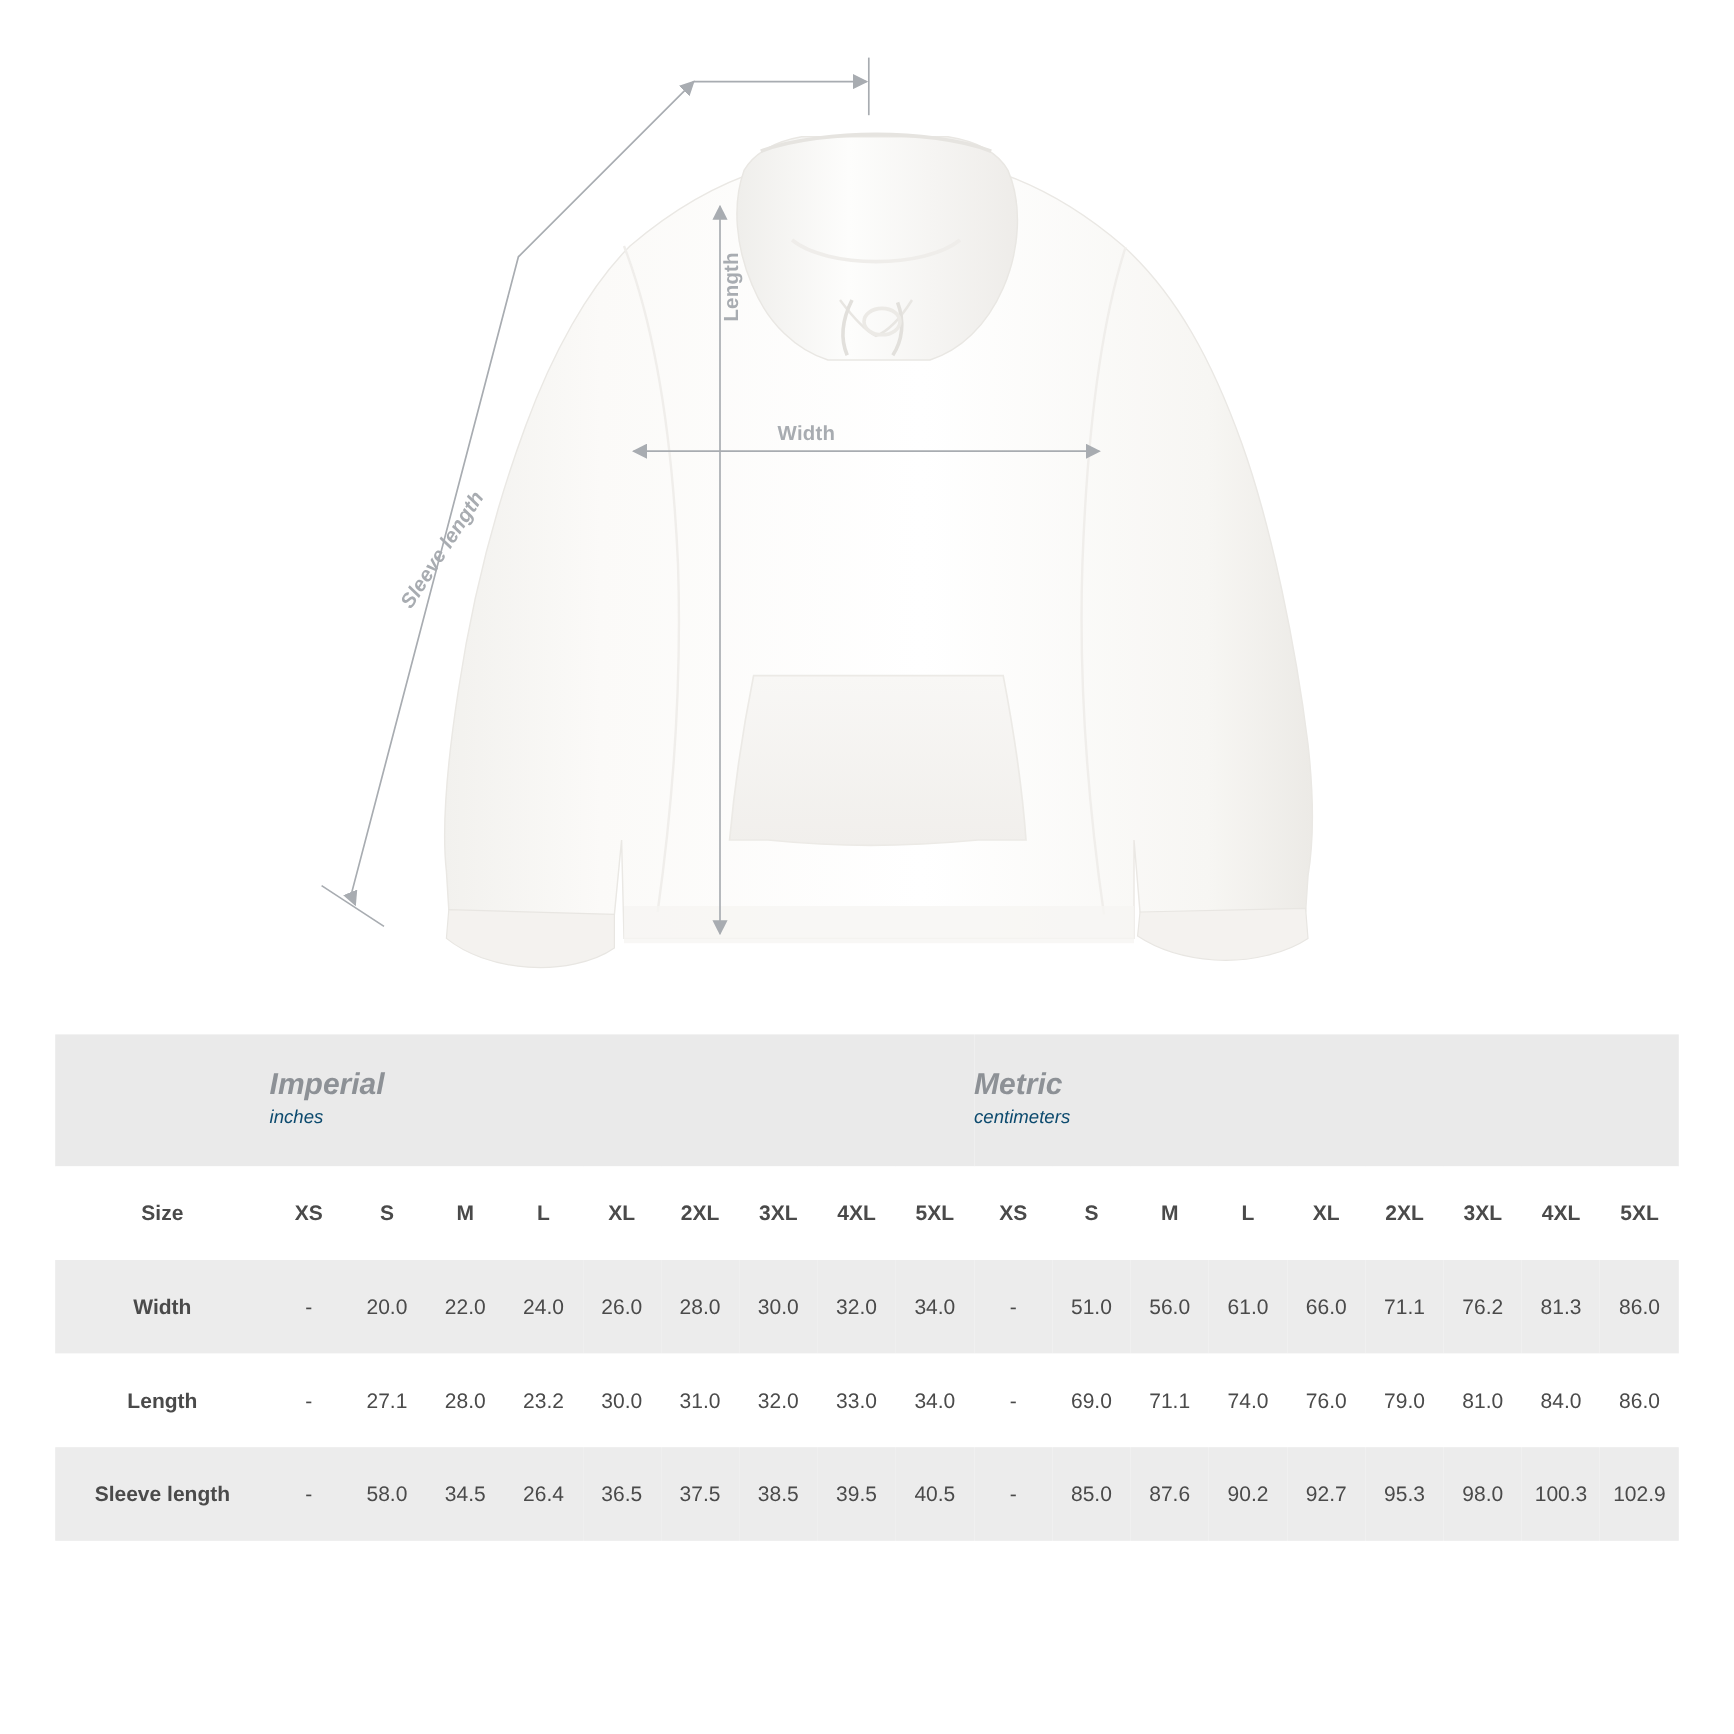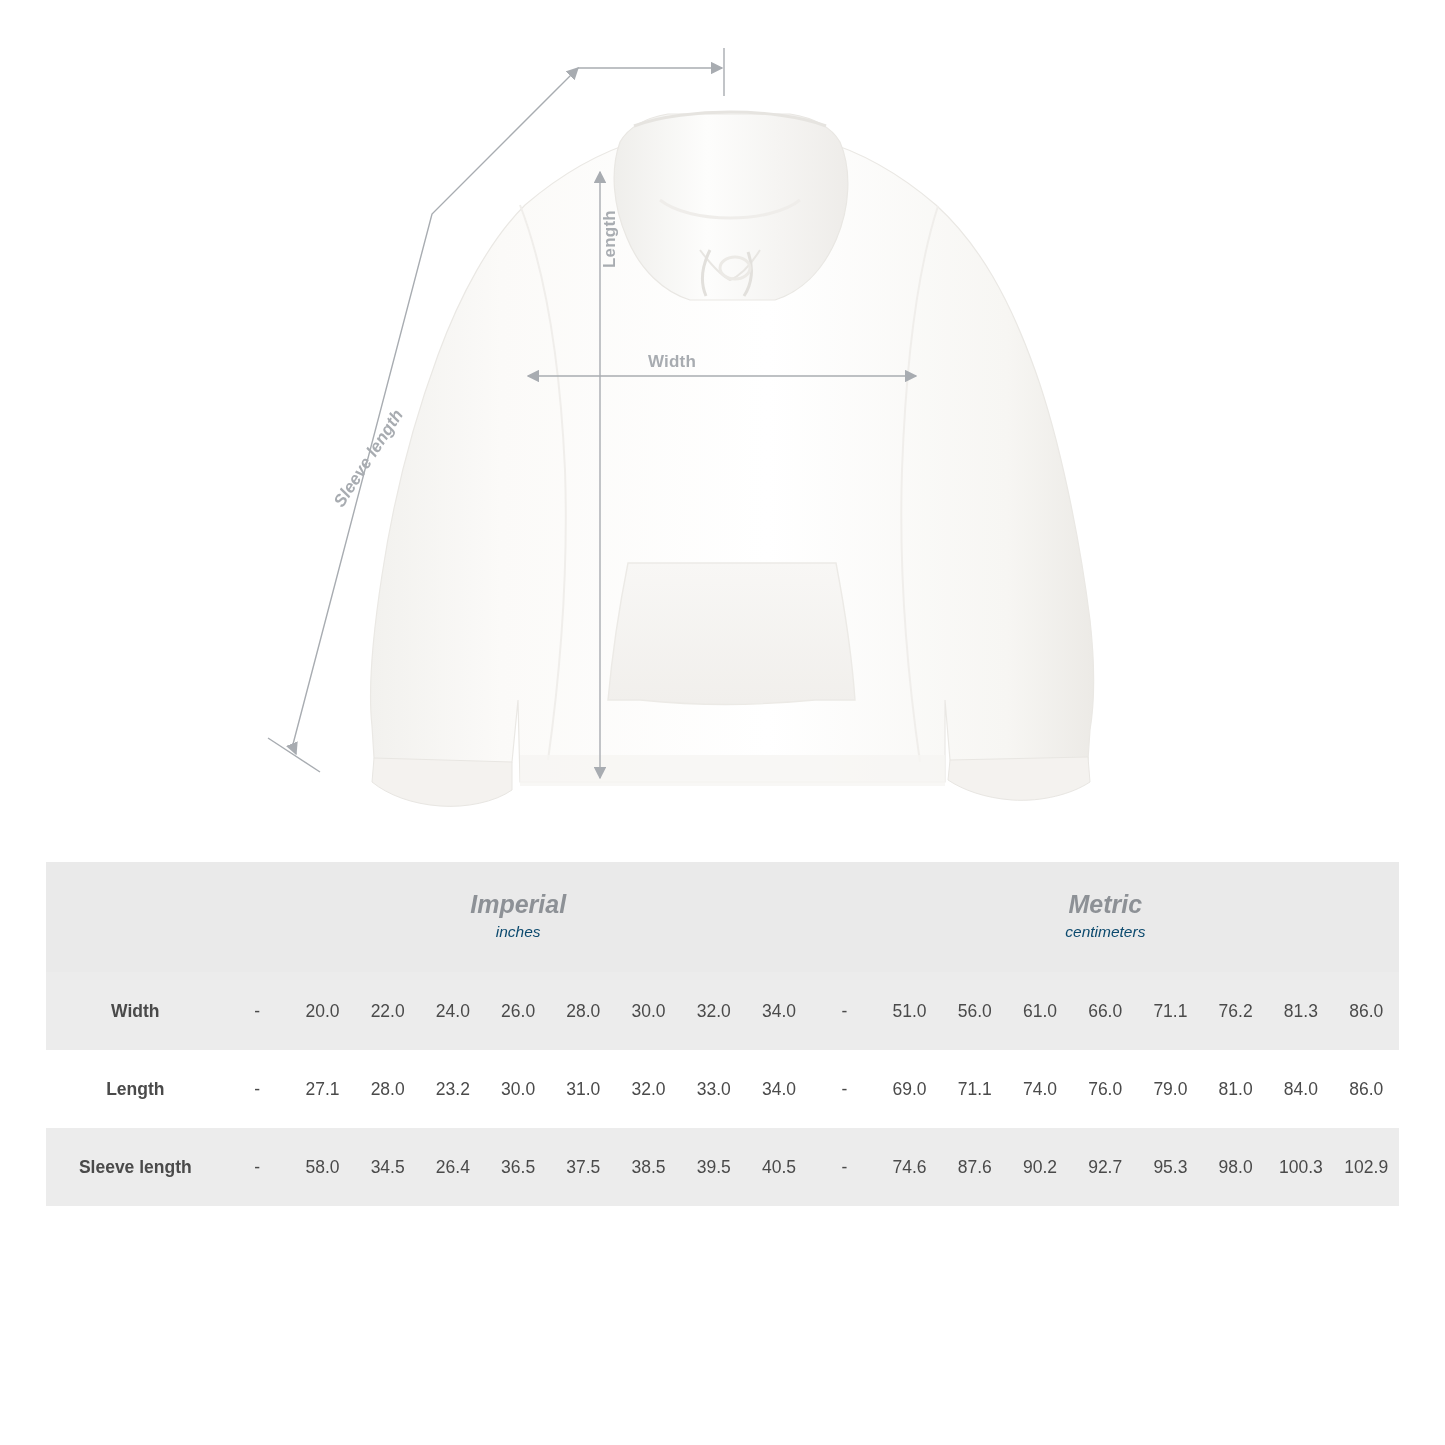--- a/index.html
+++ b/index.html
@@ -85,21 +85,21 @@
     width: 1353px;
     table-layout: fixed;
   }
   table.size-table td, table.size-table th {
     border: 0;
     padding: 0;
   }
   .unit-head {
     height: 110px;
     background: #eaeaea;
-    text-align: center;
+    text-align: left;
     vertical-align: middle;
   }
   .unit-head .unit-name {
     font-size: 25px;
     font-style: italic;
     font-weight: bold;
     color: #8d9196;
     line-height: 1.25;
   }
   .unit-head .unit-sub {
@@ -272,20 +272,41 @@
           <td class="unit-head" colspan="9">
             <div class="unit-name">Imperial</div>
             <div class="unit-sub">inches</div>
           </td>
           <td class="unit-head" colspan="9">
             <div class="unit-name">Metric</div>
             <div class="unit-sub">centimeters</div>
           </td>
         </tr>
 
+        <tr class="hdr-row">
+          <td class="rowlabel">Size</td>
+          <td>XS</td>
+          <td>S</td>
+          <td>M</td>
+          <td>L</td>
+          <td>XL</td>
+          <td>2XL</td>
+          <td>3XL</td>
+          <td>4XL</td>
+          <td>5XL</td>
+          <td>XS</td>
+          <td>S</td>
+          <td>M</td>
+          <td>L</td>
+          <td>XL</td>
+          <td>2XL</td>
+          <td>3XL</td>
+          <td>4XL</td>
+          <td>5XL</td>
+        </tr>
 
         <tr class="data-row alt">
           <td class="rowlabel">Width</td>
           <td>-</td>
           <td>20.0</td>
           <td>22.0</td>
           <td>24.0</td>
           <td>26.0</td>
           <td>28.0</td>
           <td>30.0</td>
@@ -329,21 +350,21 @@
           <td>-</td>
           <td>58.0</td>
           <td>34.5</td>
           <td>26.4</td>
           <td>36.5</td>
           <td>37.5</td>
           <td>38.5</td>
           <td>39.5</td>
           <td>40.5</td>
           <td>-</td>
-          <td>74.6</td>
+          <td>85.0</td>
           <td>87.6</td>
           <td>90.2</td>
           <td>92.7</td>
           <td>95.3</td>
           <td>98.0</td>
           <td>100.3</td>
           <td>102.9</td>
         </tr>
       </tbody>
     </table>

